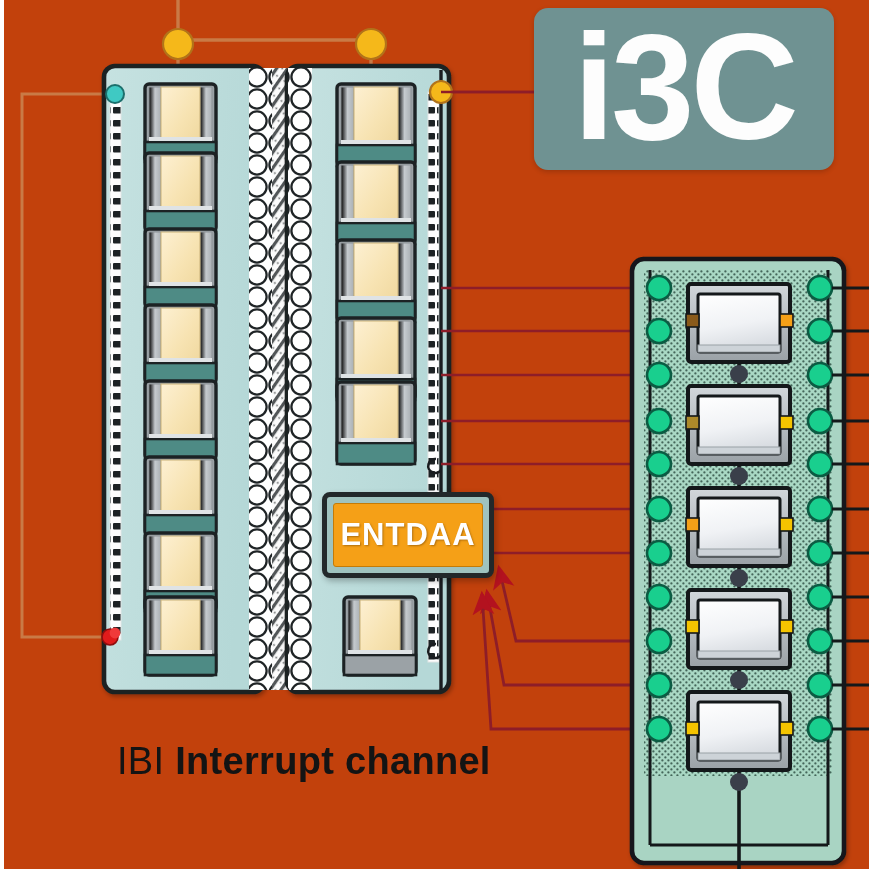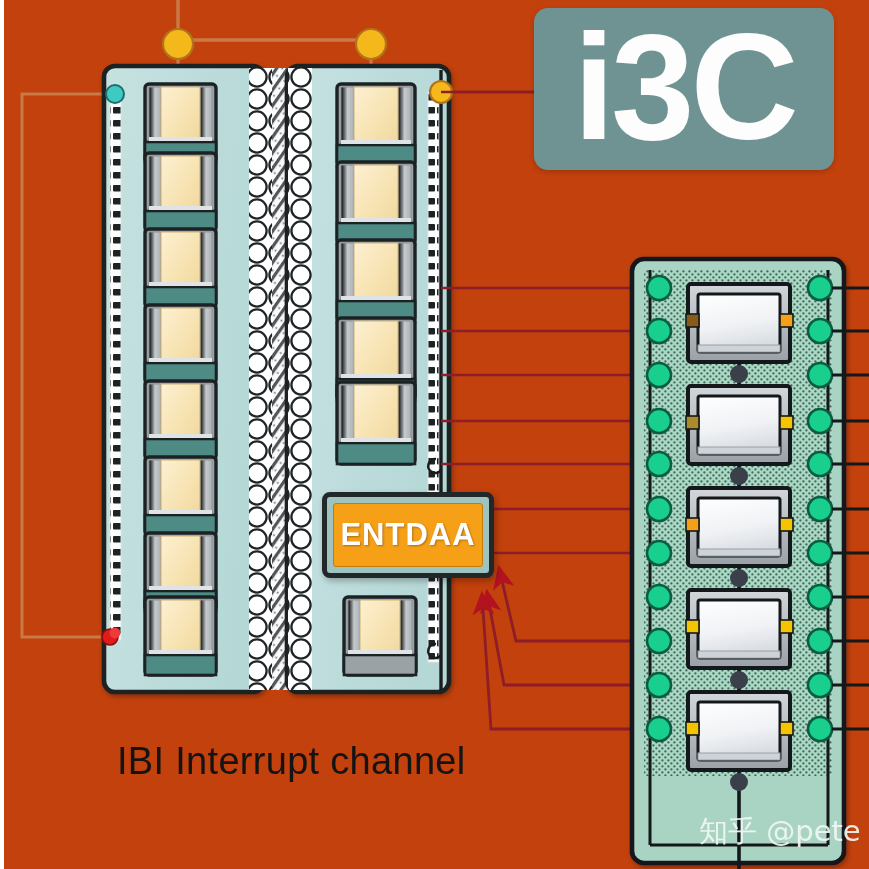--- a/index.html
+++ b/index.html
@@ -26,21 +26,21 @@
           background:#f5a017;border:1px solid #c47b07;border-radius:3px;}
   #entdaa-label{position:absolute;left:0;top:0;right:0;bottom:0;
           color:#fff;font-size:31px;font-weight:bold;letter-spacing:1px;
           display:flex;align-items:center;justify-content:center;
           text-shadow:1px 1px 2px rgba(120,70,0,.55);}
 
   
   #caption{position:absolute;left:113px;top:740px;font-size:38px;color:#141414;
            white-space:nowrap;letter-spacing:.3px;}
   #caption b{font-weight:normal;}
-  #caption span.reg{font-weight:normal;}
+  #caption span.reg{font-weight:bold;}
 
   
   #watermark{position:absolute;left:695px;top:812px;font-size:29px;color:#f2f7f4;
              opacity:.92;white-space:nowrap;
              font-family:"DejaVu Sans",sans-serif;}
 </style>
 </head>
 <body>
 
 <div id="stage">
@@ -416,15 +416,14 @@
   <div id="entdaa">
     <div id="entdaa-inner">
       <div id="entdaa-label">ENTDAA</div>
     </div>
   </div>
 
   <div id="caption">
     <b>IBI</b><span class="reg"> Interrupt channel</span>
   </div>
 
-  <div id="watermark">知乎 @pete</div>
 
 </div>
 
 </body></html>

